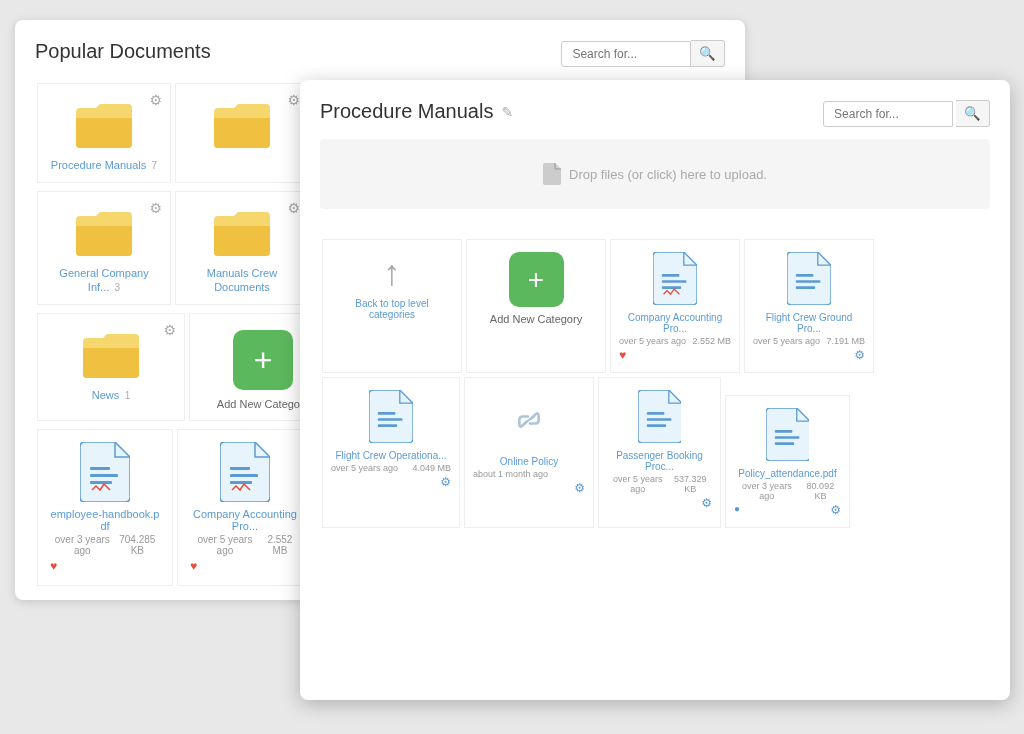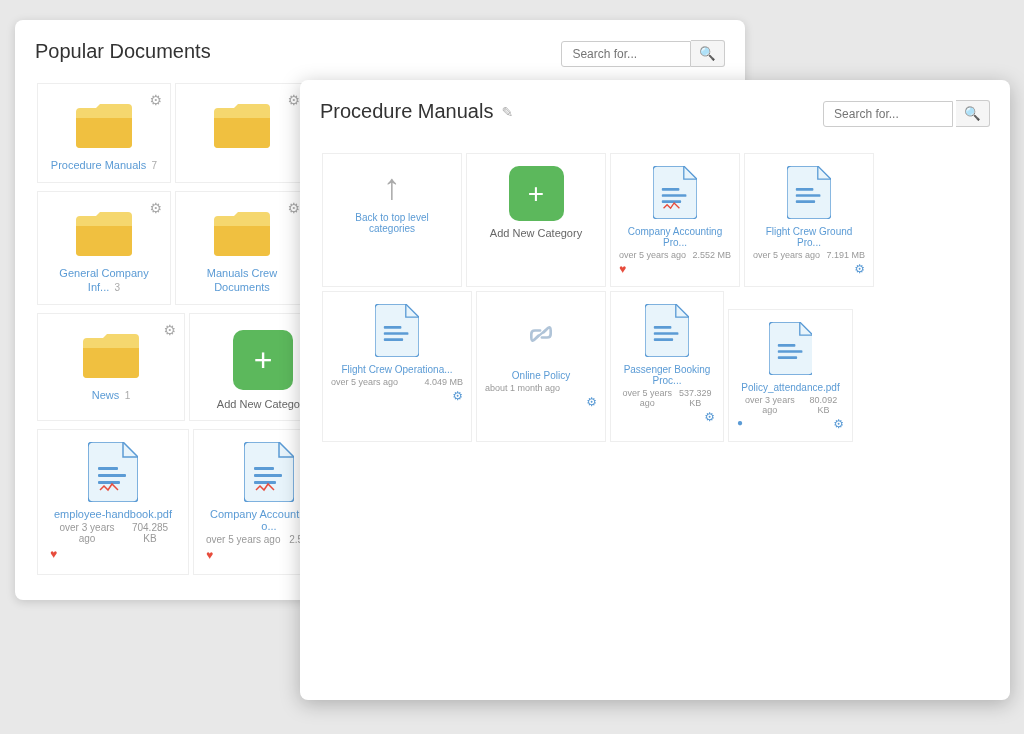--- a/index.html
+++ b/index.html
@@ -106,21 +106,21 @@
       position: absolute;
       top: 8px;
       right: 8px;
       color: #aaa;
       font-size: 14px;
       cursor: pointer;
     }
 
     
     .file-cell {
-      width: 152px;
+      width: 136px;
       padding: 12px;
       border: 1px solid #eee;
       margin: 2px;
       text-align: center;
       position: relative;
       cursor: pointer;
     }
 
     .pdf-icon {
       width: 50px;
@@ -480,20 +480,27 @@
     <span>Procedure Manuals</span>
     <span class="edit-icon">✎</span>
   </div>
 
   <div class="search-bar">
     <input type="text" placeholder="Search for..." style="">
     <button>🔍</button>
   </div>
 
   <div style="display:flex; align-items:stretch; gap:12px; margin-bottom:12px; margin-top:10px;">
+    <div class="drop-zone" style="flex:1;">
+      <svg width="18" height="22" viewBox="0 0 18 22">
+        <path d="M2 0 L12 0 L18 6 L18 20 Q18 22 16 22 L2 22 Q0 22 0 20 L0 2 Q0 0 2 0Z" fill="#ccc"></path>
+        <path d="M12 0 L12 6 L18 6" fill="none" stroke="#999" stroke-width="1"></path>
+      </svg>
+      <span>Drop files (or click) here to upload.</span>
+    </div>
   </div>
 
   <div class="front-grid">
 
     <div class="front-cell" style="width:140px;">
       <div class="back-arrow">↑</div>
       <div class="back-label">Back to top level categories</div>
     </div>
 
     <div class="front-cell" style="width:140px;">
@@ -535,21 +542,21 @@
       <div class="front-file-name">Flight Crew Ground Pro...</div>
       <div class="front-file-meta">
         <span>over 5 years ago</span>
         <span>7.191 MB</span>
       </div>
       <div style="display:flex; justify-content:flex-end; margin-top:2px;">
         <span class="blue-dot">⚙</span>
       </div>
     </div>
 
-    <div class="front-cell" style="width:150px;">
+    <div class="front-cell" style="width:138px;">
       <div class="pdf-icon" style="width:44px;height:54px;">
         <svg viewBox="0 0 50 60" fill="none">
             <path d="M5 0 L35 0 L50 15 L50 55 Q50 60 45 60 L5 60 Q0 60 0 55 L0 5 Q0 0 5 0Z" fill="#e8f4fb" stroke="#5b9bd5" stroke-width="1.5"></path>
             <path d="M35 0 L35 15 L50 15" fill="none" stroke="#5b9bd5" stroke-width="1.5"></path>
             <rect x="10" y="25" width="20" height="3" rx="1" fill="#5b9bd5"></rect>
             <rect x="10" y="32" width="28" height="3" rx="1" fill="#5b9bd5"></rect>
             <rect x="10" y="39" width="22" height="3" rx="1" fill="#5b9bd5"></rect>
           </svg>
       </div>
       <div class="front-file-name">Flight Crew Operationa...</div>
@@ -572,21 +579,21 @@
       </div>
       <div class="front-file-name" style="color:#5b9bd5;">Online Policy</div>
       <div class="front-file-meta">
         <span>about 1 month ago</span>
       </div>
       <div style="display:flex; justify-content:flex-end; margin-top:2px;">
         <span class="blue-dot">⚙</span>
       </div>
     </div>
 
-    <div class="front-cell" style="width:114px;">
+    <div class="front-cell" style="width:123px;">
       <div class="pdf-icon" style="width:44px;height:54px;">
         <svg viewBox="0 0 50 60" fill="none">
             <path d="M5 0 L35 0 L50 15 L50 55 Q50 60 45 60 L5 60 Q0 60 0 55 L0 5 Q0 0 5 0Z" fill="#e8f4fb" stroke="#5b9bd5" stroke-width="1.5"></path>
             <path d="M35 0 L35 15 L50 15" fill="none" stroke="#5b9bd5" stroke-width="1.5"></path>
             <rect x="10" y="25" width="20" height="3" rx="1" fill="#5b9bd5"></rect>
             <rect x="10" y="32" width="28" height="3" rx="1" fill="#5b9bd5"></rect>
             <rect x="10" y="39" width="22" height="3" rx="1" fill="#5b9bd5"></rect>
           </svg>
       </div>
       <div class="front-file-name">Passenger Booking Proc...</div>

